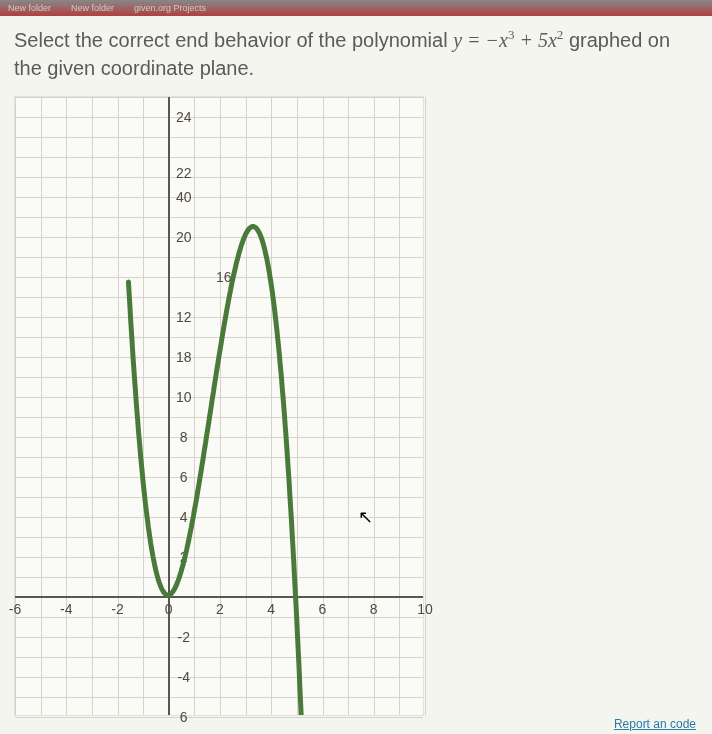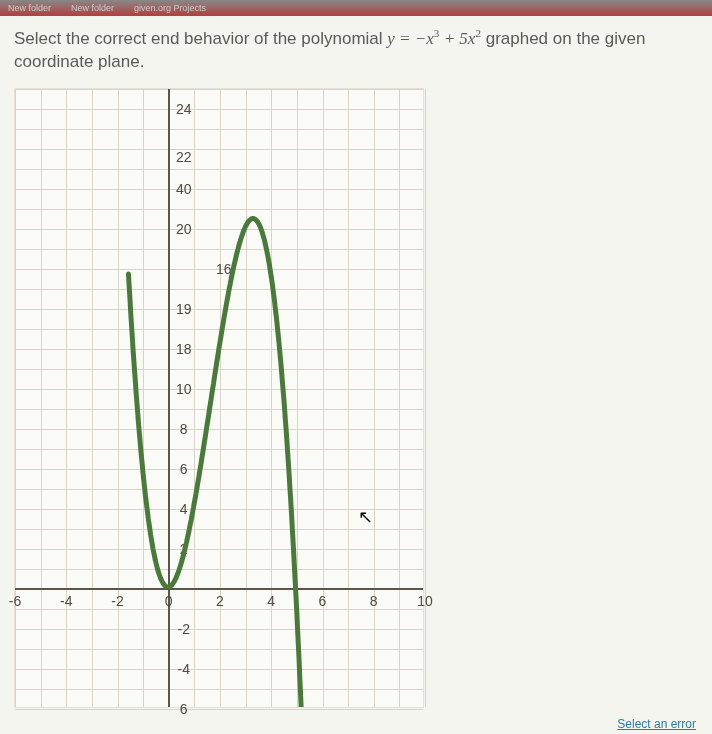--- a/index.html
+++ b/index.html
@@ -16,21 +16,21 @@
       background: linear-gradient(to bottom, #888, #b04040);
       display: flex;
       align-items: center;
       padding: 0 8px;
       font-size: 9px;
       color: #ccc;
       gap: 20px;
     }
     .question-text {
       padding: 10px 14px 6px;
-      font-size: 17px;
+      font-size: 20px;
       color: #5a5a5a;
       line-height: 1.4;
     }
     .question-text .math {
       font-family: 'Times New Roman', serif;
       font-style: italic;
     }
     .question-text sup {
       font-size: 0.65em;
       vertical-align: super;
@@ -169,26 +169,26 @@
     <div class="tick-label" style="left: 410px; top: 512px;">10</div>
     <div class="tick-label" style="left: 168.75px; top: 620px;">6</div>
     <div class="tick-label" style="left: 168.75px; top: 580px;">-4</div>
     <div class="tick-label" style="left: 168.75px; top: 540px;">-2</div>
     <div class="tick-label" style="left: 168.75px; top: 460px;">2</div>
     <div class="tick-label" style="left: 168.75px; top: 420px;">4</div>
     <div class="tick-label" style="left: 168.75px; top: 380px;">6</div>
     <div class="tick-label" style="left: 168.75px; top: 340px;">8</div>
     <div class="tick-label" style="left: 168.75px; top: 300px;">10</div>
     <div class="tick-label" style="left: 168.75px; top: 260px;">18</div>
-    <div class="tick-label" style="left: 168.75px; top: 220px;">19</div>
+    <div class="tick-label" style="left: 168.75px; top: 220px;">12</div>
     <div class="tick-label" style="left: 168.75px; top: 180px; margin-left: 40px;">16</div>
     <div class="tick-label" style="left: 168.75px; top: 140px;">20</div>
     <div class="tick-label" style="left: 168.75px; top: 100px;">40</div>
-    <div class="tick-label" style="left: 168.75px; top: 68px;">22</div>
+    <div class="tick-label" style="left: 168.75px; top: 76px;">22</div>
     <div class="tick-label" style="left: 168.75px; top: 20px;">24</div>
     <svg class="curve" viewBox="0 0 410 620">
       <path d="M114.0 185.3 L114.8 198.7 L115.6 211.8 L116.3 224.6 L117.1 237.0 L117.9 249.1 L118.6 260.9 L119.4 272.3 L120.2 283.4 L121.0 294.2 L121.7 304.7 L122.5 314.8 L123.3 324.7 L124.0 334.2 L124.8 343.5 L125.6 352.4 L126.3 361.0 L127.1 369.3 L127.9 377.4 L128.6 385.1 L129.4 392.6 L130.2 399.8 L130.9 406.7 L131.7 413.3 L132.5 419.7 L133.3 425.8 L134.0 431.6 L134.8 437.1 L135.6 442.4 L136.3 447.5 L137.1 452.3 L137.9 456.8 L138.6 461.1 L139.4 465.1 L140.2 468.9 L140.9 472.5 L141.7 475.8 L142.5 478.9 L143.2 481.8 L144.0 484.5 L144.8 486.9 L145.6 489.1 L146.3 491.1 L147.1 492.9 L147.9 494.5 L148.6 495.8 L149.4 497.0 L150.2 498.0 L150.9 498.8 L151.7 499.3 L152.5 499.7 L153.2 500.0 L154.0 500.0 L154.8 499.8 L155.5 499.5 L156.3 499.0 L157.1 498.4 L157.9 497.5 L158.6 496.5 L159.4 495.4 L160.2 494.1 L160.9 492.6 L161.7 491.0 L162.5 489.2 L163.2 487.3 L164.0 485.3 L164.8 483.1 L165.5 480.8 L166.3 478.3 L167.1 475.8 L167.8 473.1 L168.6 470.3 L169.4 467.3 L170.2 464.3 L170.9 461.1 L171.7 457.9 L172.5 454.5 L173.2 451.0 L174.0 447.5 L174.8 443.8 L175.5 440.0 L176.3 436.2 L177.1 432.3 L177.8 428.3 L178.6 424.2 L179.4 420.0 L180.1 415.8 L180.9 411.5 L181.7 407.1 L182.5 402.7 L183.2 398.2 L184.0 393.6 L184.8 389.0 L185.5 384.4 L186.3 379.7 L187.1 374.9 L187.8 370.2 L188.6 365.3 L189.4 360.5 L190.1 355.6 L190.9 350.7 L191.7 345.8 L192.4 340.8 L193.2 335.9 L194.0 330.9 L194.8 325.9 L195.5 320.9 L196.3 315.9 L197.1 310.9 L197.8 305.9 L198.6 300.9 L199.4 296.0 L200.1 291.0 L200.9 286.0 L201.7 281.1 L202.4 276.2 L203.2 271.3 L204.0 266.4 L204.7 261.6 L205.5 256.8 L206.3 252.1 L207.1 247.3 L207.8 242.7 L208.6 238.0 L209.4 233.5 L210.1 229.0 L210.9 224.5 L211.7 220.1 L212.4 215.8 L213.2 211.5 L214.0 207.3 L214.7 203.2 L215.5 199.1 L216.3 195.2 L217.0 191.3 L217.8 187.5 L218.6 183.8 L219.3 180.2 L220.1 176.7 L220.9 173.3 L221.7 169.9 L222.4 166.7 L223.2 163.6 L224.0 160.7 L224.7 157.8 L225.5 155.0 L226.3 152.4 L227.0 149.9 L227.8 147.5 L228.6 145.3 L229.3 143.2 L230.1 141.2 L230.9 139.4 L231.6 137.7 L232.4 136.2 L233.2 134.8 L234.0 133.6 L234.7 132.5 L235.5 131.6 L236.3 130.9 L237.0 130.3 L237.8 129.9 L238.6 129.7 L239.3 129.6 L240.1 129.8 L240.9 130.1 L241.6 130.6 L242.4 131.3 L243.2 132.2 L243.9 133.2 L244.7 134.5 L245.5 136.0 L246.3 137.7 L247.0 139.6 L247.8 141.7 L248.6 144.1 L249.3 146.6 L250.1 149.4 L250.9 152.4 L251.6 155.6 L252.4 159.1 L253.2 162.8 L253.9 166.7 L254.7 170.9 L255.5 175.3 L256.2 180.0 L257.0 184.9 L257.8 190.1 L258.6 195.5 L259.3 201.3 L260.1 207.2 L260.9 213.5 L261.6 220.0 L262.4 226.7 L263.2 233.8 L263.9 241.1 L264.7 248.8 L265.5 256.7 L266.2 264.9 L267.0 273.4 L267.8 282.2 L268.5 291.3 L269.3 300.7 L270.1 310.4 L270.9 320.4 L271.6 330.7 L272.4 341.4 L273.2 352.3 L273.9 363.6 L274.7 375.2 L275.5 387.2 L276.2 399.5 L277.0 412.1 L277.8 425.0 L278.5 438.3 L279.3 452.0 L280.1 466.0 L280.8 480.3 L281.6 495.0 L282.4 510.1 L283.2 525.5 L283.9 541.3 L284.7 557.4 L285.5 574.0 L286.2 590.9 L287.0 608.2 L287.8 625.8 L288.5 643.9 "></path>
     </svg>
   </div>
 
 <span class="cursor-arrow" style="left:358px; top:506px;">↖</span>
 
-<span class="report-link">Select an error</span>
+<span class="report-link">Report an code</span>
 
 </body></html>

